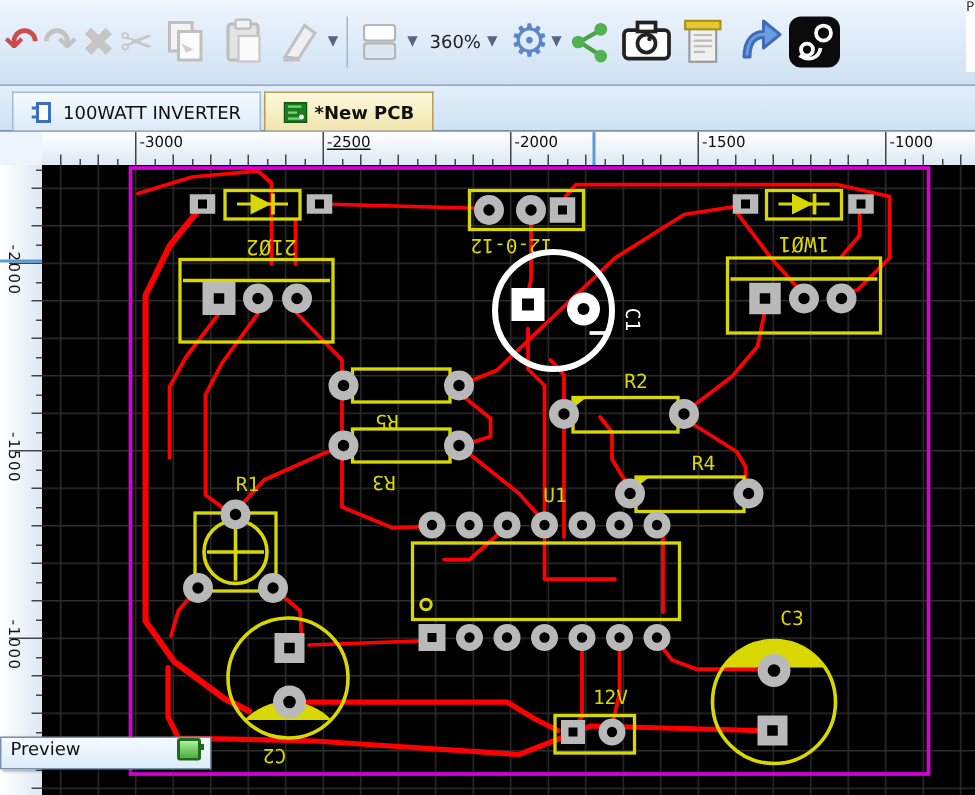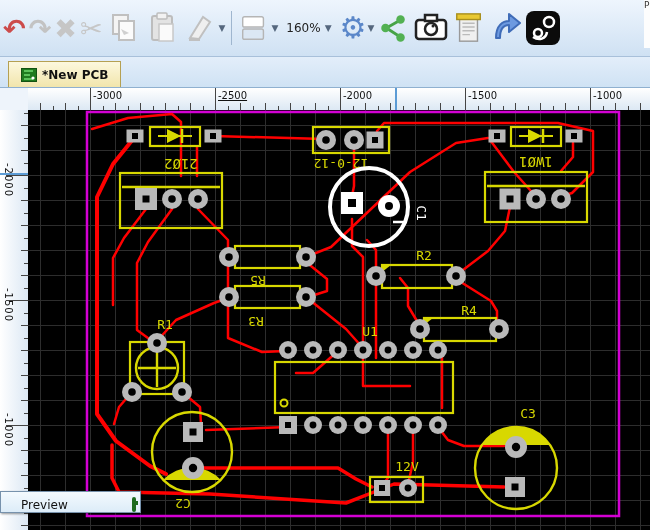--- a/index.html
+++ b/index.html
@@ -37,22 +37,22 @@
   .vlab{position:absolute;left:3px;font-size:10px;color:#111;writing-mode:vertical-rl;
     letter-spacing:1px;}
   .hcursor{position:absolute;top:0;bottom:0;width:2px;background:#5b9bd5;}
   .vcursor{position:absolute;left:0;right:0;height:2px;background:#5b9bd5;}
   
   #pcb{position:absolute;left:28px;top:110px;width:622px;height:420px;background:#000;}
   text.silk{font-family:"DejaVu Sans Mono",monospace;}
   
   #tooltip{position:absolute;left:0;top:491px;width:141px;height:22px;z-index:9;
     background:linear-gradient(#f4fafe,#dcecf8);border:1px solid #7792ac;
-    box-shadow:1px 1px 2px rgba(0,0,0,.4);display:flex;align-items:flex-end;
-    padding:0 20px;box-sizing:border-box;font-size:12px;color:#111;gap:32px;}
+    box-shadow:1px 1px 2px rgba(0,0,0,.4);display:flex;align-items:flex-start;
+    padding:0 6px;box-sizing:border-box;font-size:12px;color:#111;gap:32px;}
   #tooltip .spacer{flex:1;}
   .batt{width:20px;height:11px;border:2px solid #1e6b1e;border-radius:2px;
     background:linear-gradient(#aef09a,#4faf3f);position:relative;}
   .batt:after{content:"";position:absolute;right:-4px;top:2px;width:2px;height:4px;background:#1e6b1e;}
   
   #edge-sliver{position:absolute;right:0;top:0;width:6px;height:48px;background:#fdfdfd;
     font-size:9px;color:#333;overflow:hidden;z-index:8;}
 </style>
 </head>
 <body>
@@ -95,21 +95,21 @@
       </div>
     <div class="tsep"></div>
     <div class="tbtn">
       <svg width="32" height="34" viewBox="0 0 34 34">
         <rect x="5" y="5" width="22" height="11" rx="2" fill="#ffffff" stroke="#b5b5b5" stroke-width="1.5"></rect>
         <rect x="5" y="18" width="22" height="11" rx="2" fill="#dbe7f3" stroke="#b5b5b5" stroke-width="1.5"></rect>
         </svg>
       <span class="ddarrow">▼</span>
       </div>
     <div class="tbtn" id="zoom-ctl">
-      <span>160%</span>
+      <span>360%</span>
       <span class="ddarrow">▼</span>
       </div>
     <div class="tbtn">
       <span class="glyph" style="color:#5b87c9;font-size:30px;">⚙</span>
       <span class="ddarrow">▼</span>
       </div>
     <div class="tbtn">
       <svg width="32" height="34" viewBox="0 0 34 34">
         <path d="M24 9 L10 17 M10 17 L24 26" stroke="#47a347" stroke-width="3" fill="none"></path>
         <circle cx="25" cy="8" r="4.5" fill="#52b152"></circle>
@@ -142,20 +142,27 @@
         <rect x="1" y="1" width="34" height="34" rx="8" fill="#0b0b0b"></rect>
         <circle cx="24" cy="12" r="5" fill="none" stroke="#fff" stroke-width="2.5"></circle>
         <circle cx="13" cy="23" r="4" fill="none" stroke="#fff" stroke-width="2.5"></circle>
         <path d="M8 27 C14 31 21 29 22 22" fill="none" stroke="#fff" stroke-width="2.5"></path>
         </svg>
       </div>
   </div>
   <div id="edge-sliver">P</div>
 
   <div id="tabbar">
+    <div class="tab">
+      <svg class="tabicon" viewBox="0 0 16 16">
+        <rect x="4" y="2" width="8" height="12" fill="#fff" stroke="#3a6fc4" stroke-width="2"></rect>
+        <path d="M0 5 H4 M0 11 H4" stroke="#3a6fc4" stroke-width="2"></path>
+        </svg>
+      <span>100WATT INVERTER</span>
+      </div>
     <div class="tab active">
       <svg class="tabicon" viewBox="0 0 16 16">
         <rect x="0.5" y="1.5" width="15" height="13" fill="#1e7a1e" stroke="#135313"></rect>
         <path d="M3 4 H12 M3 8 H9 M3 12 H12" stroke="#6fd96f" stroke-width="1.5"></path>
         <circle cx="12" cy="11" r="1.6" fill="#fff"></circle>
         </svg>
       <span>*New PCB</span>
       </div>
   </div>
 

